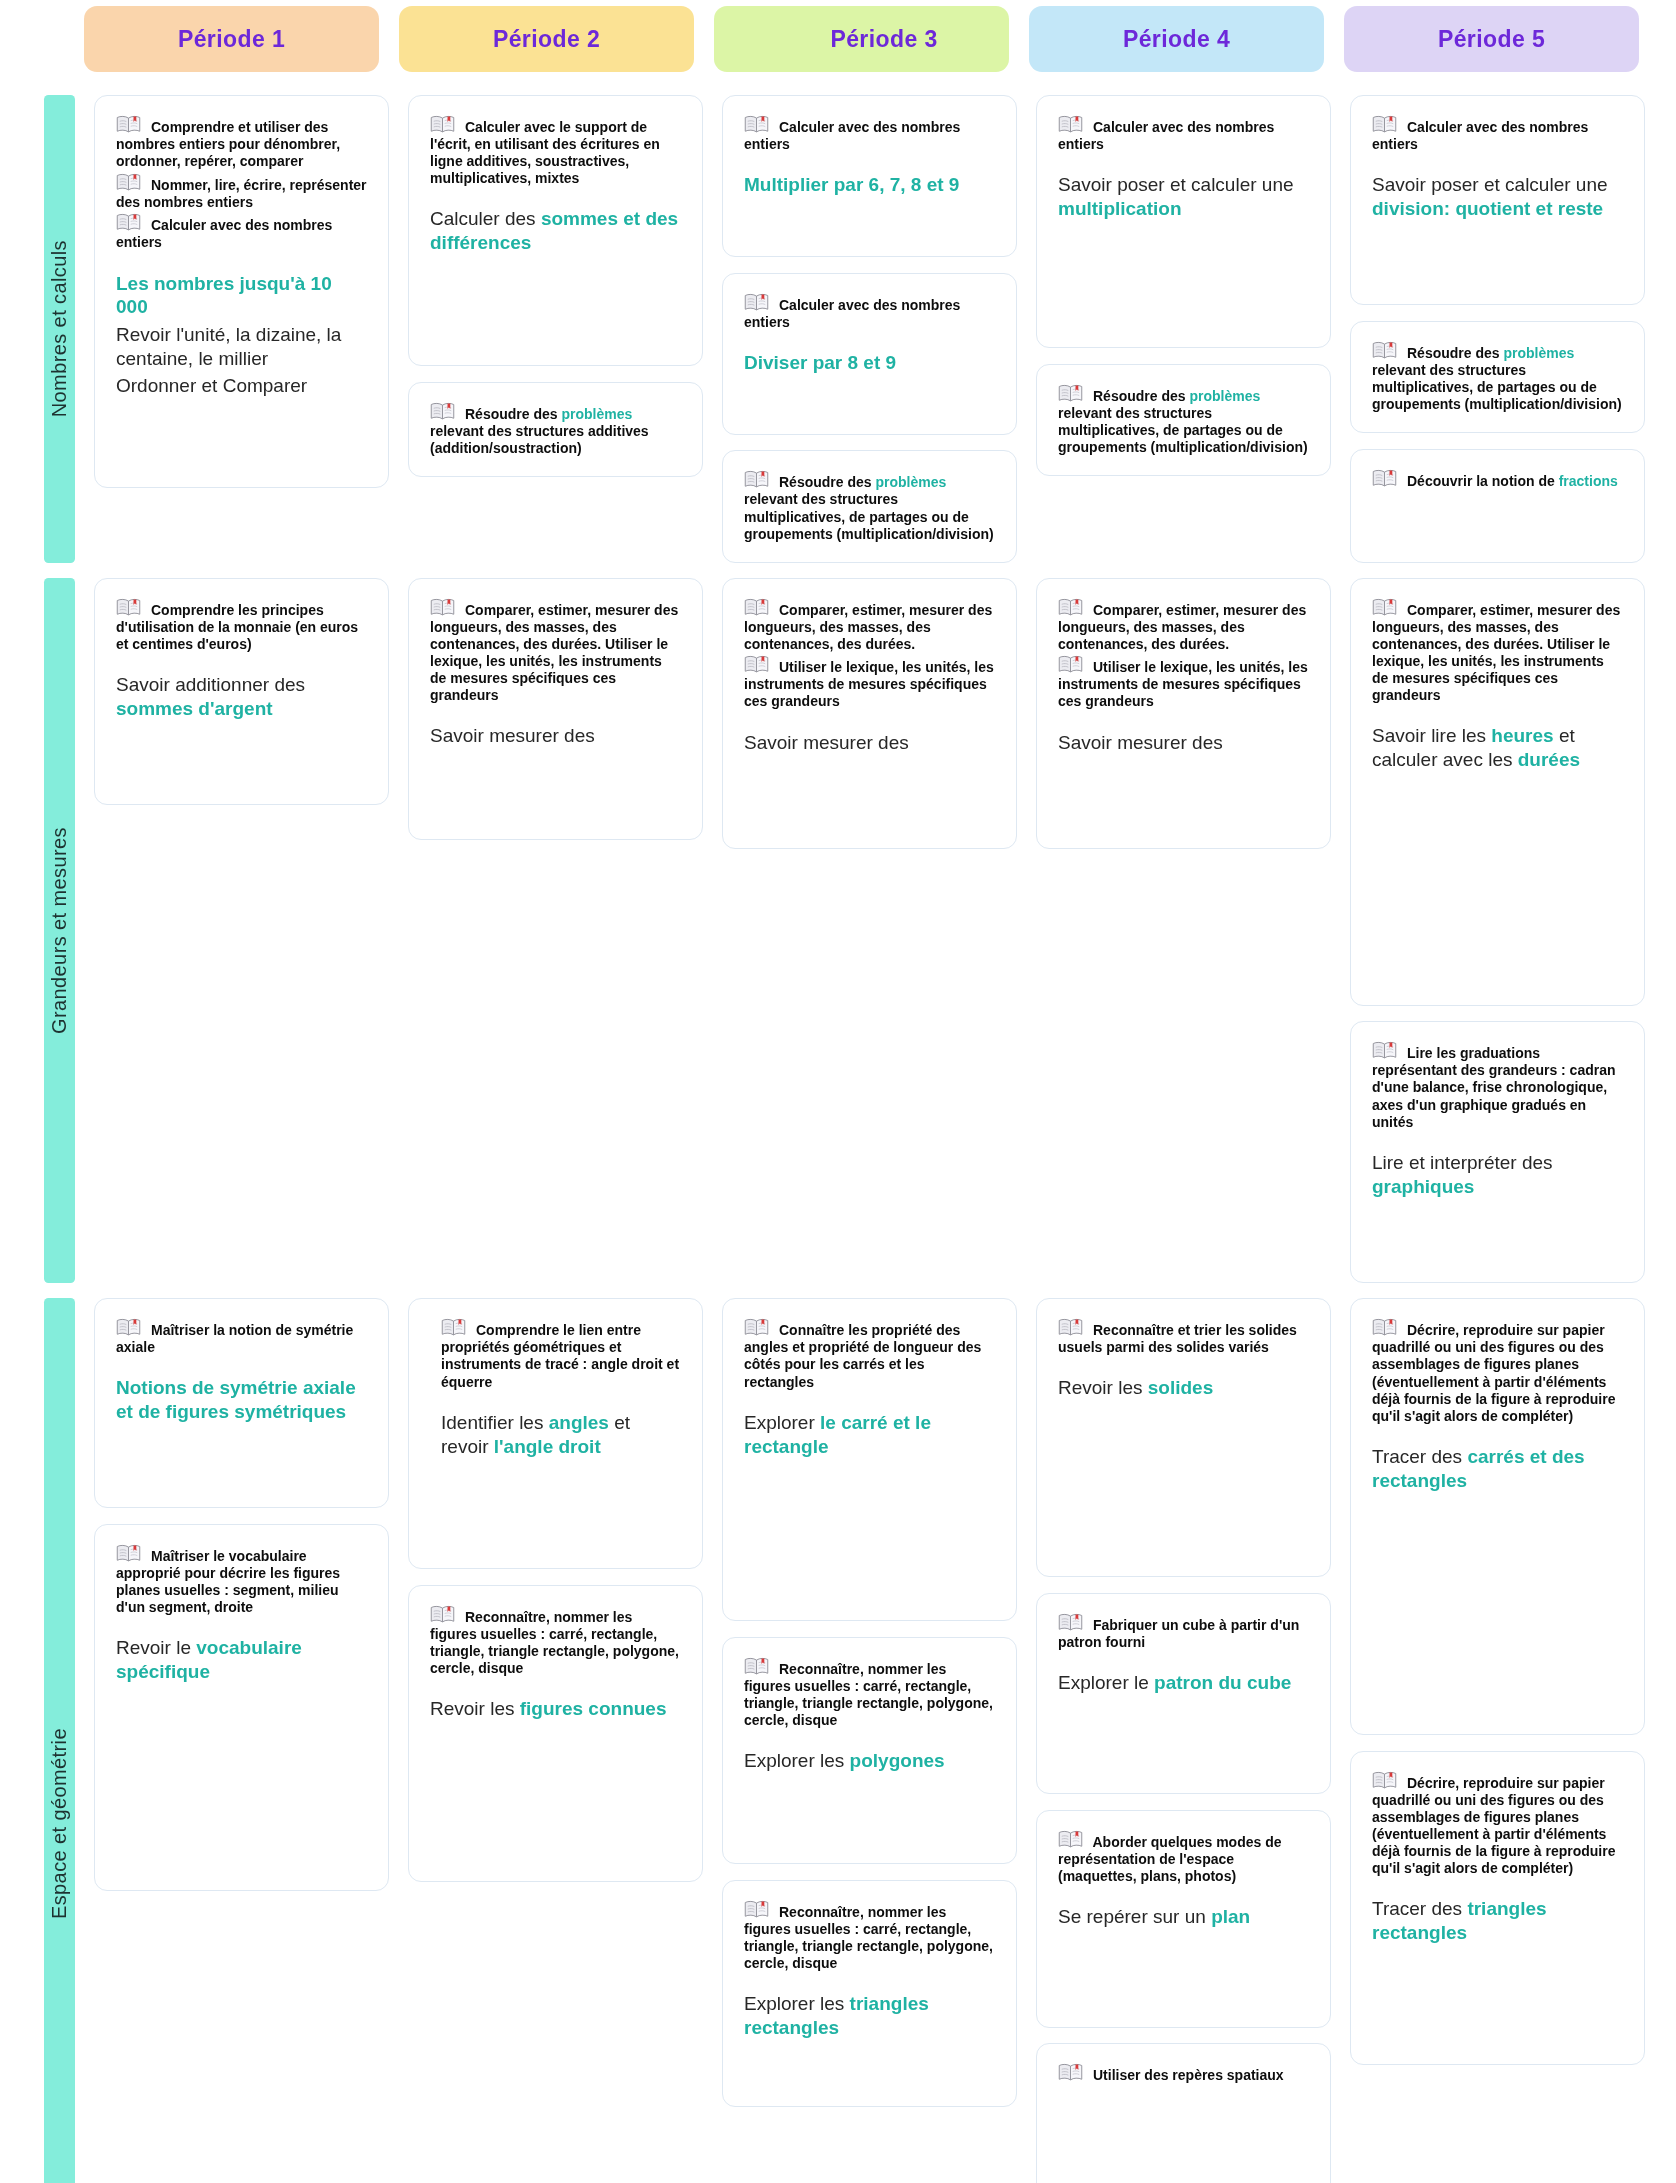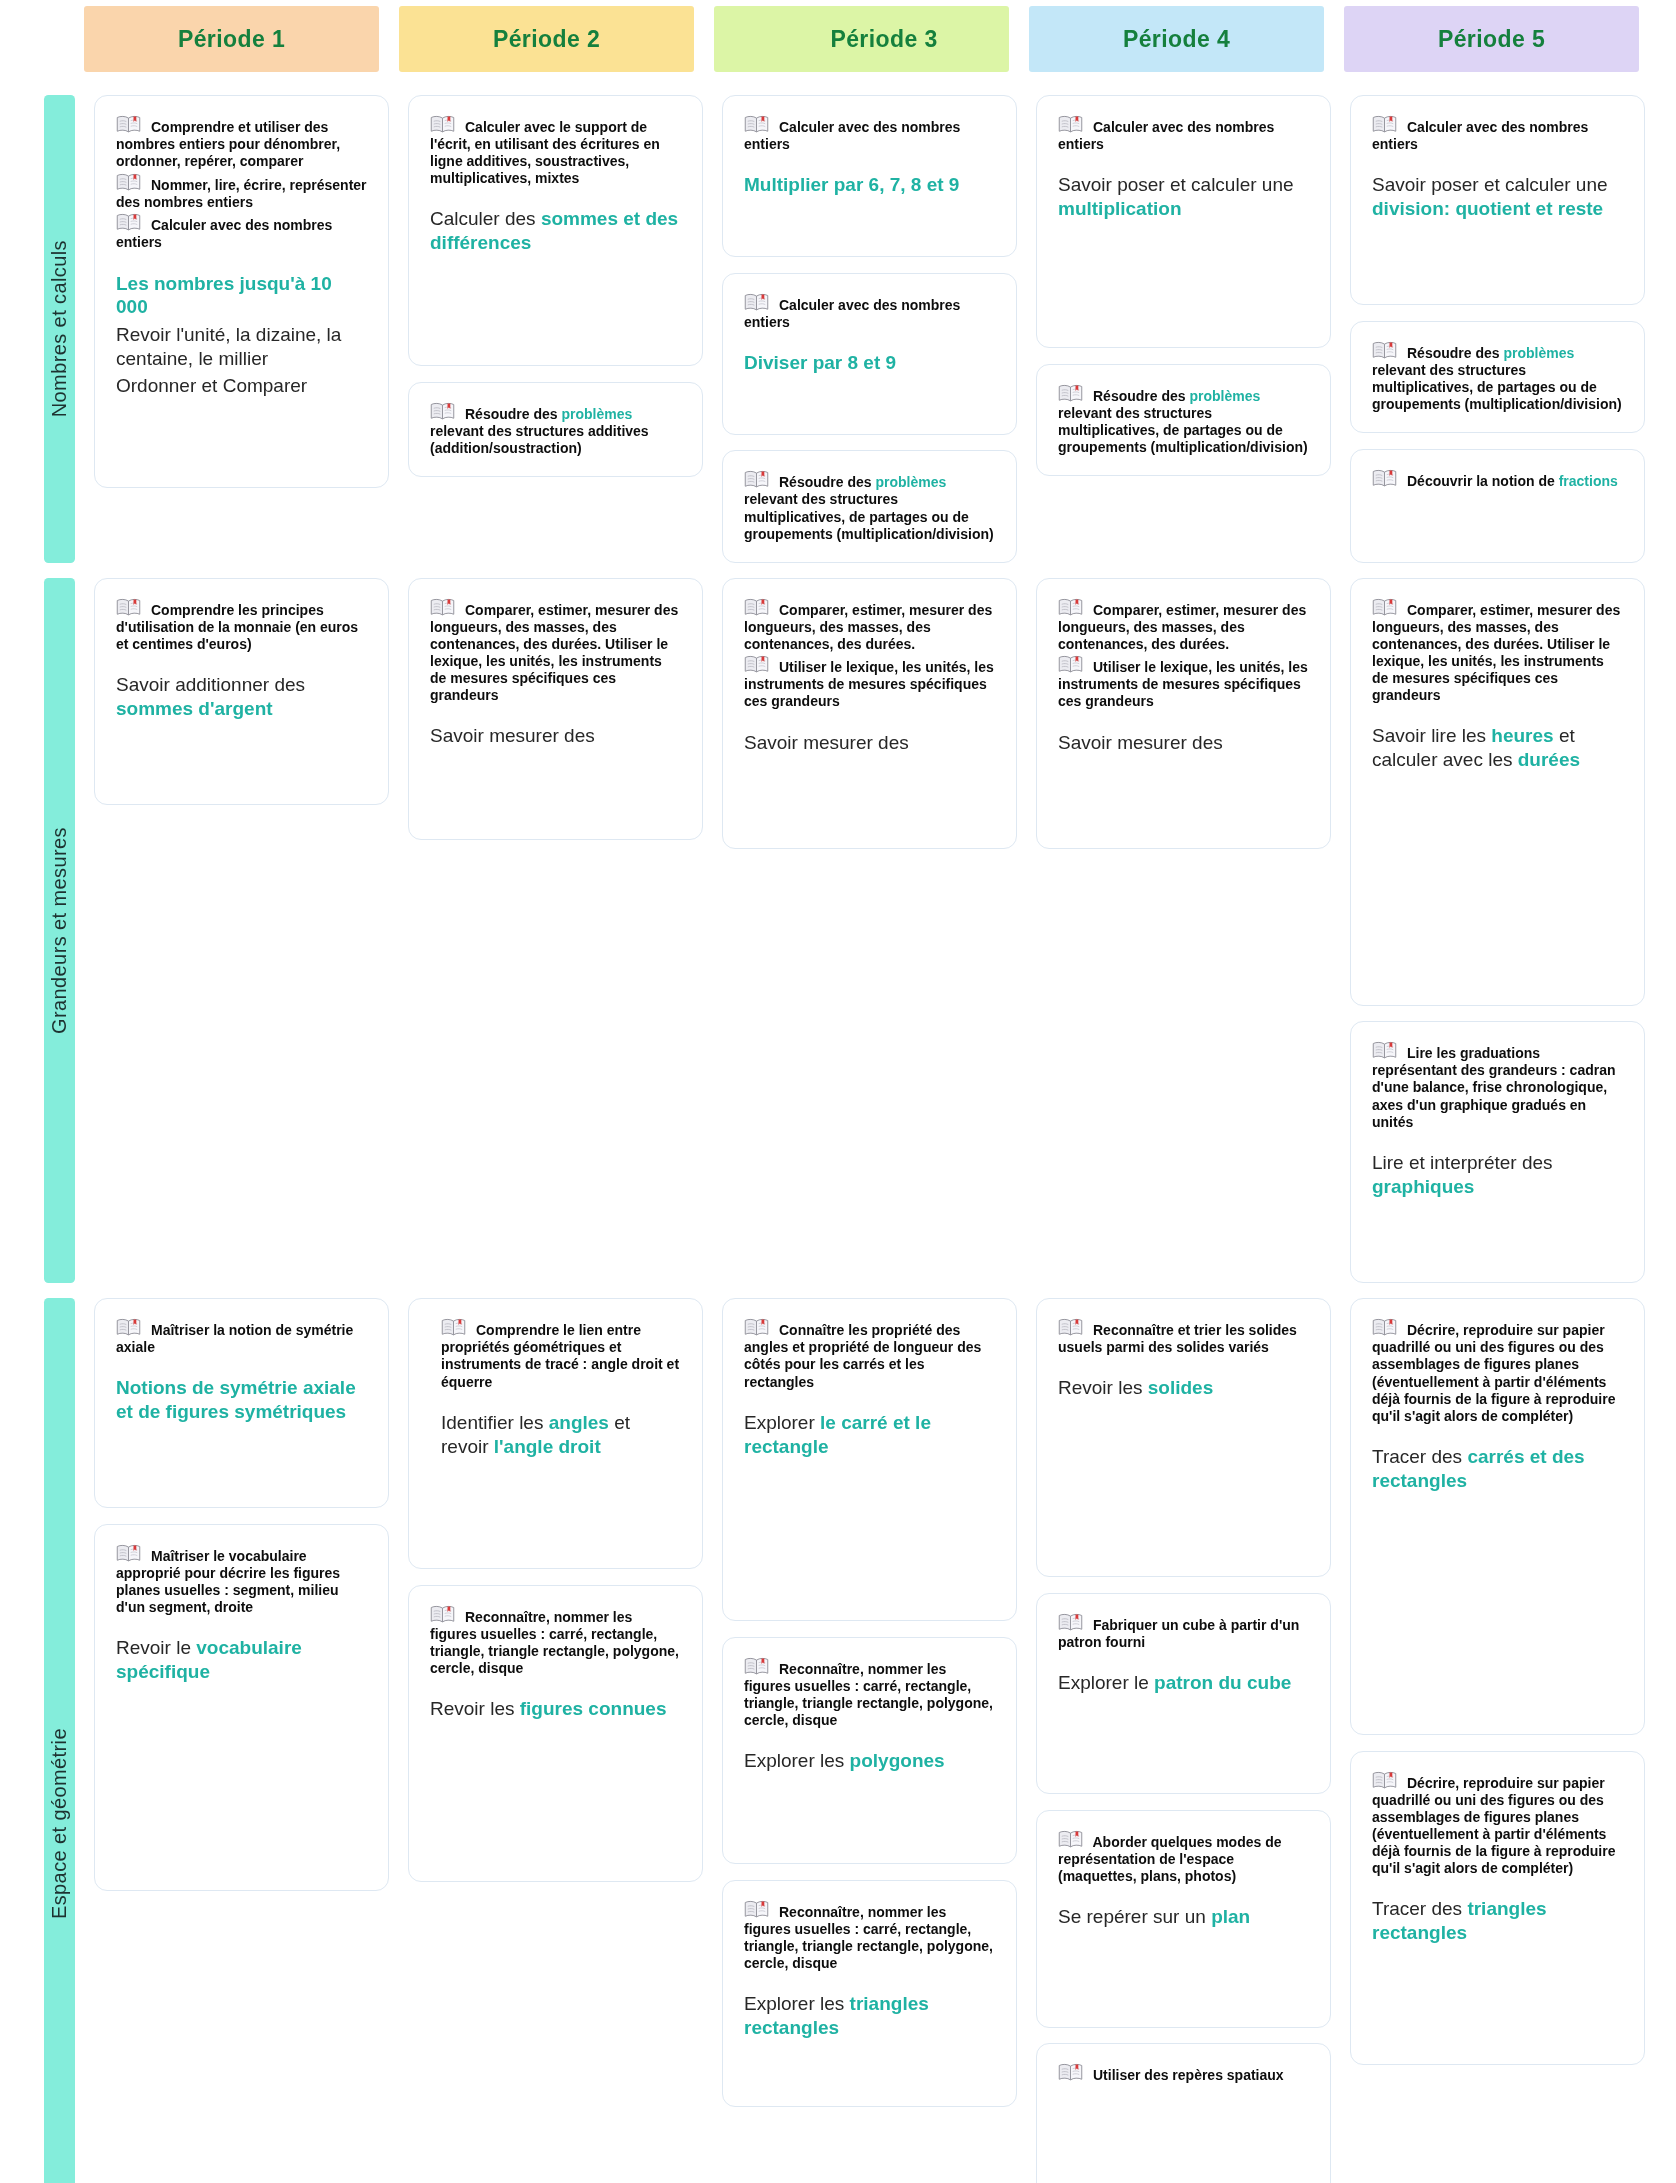--- a/index.html
+++ b/index.html
@@ -8,23 +8,23 @@
     --card-border:#DEE8F2;
   }
   *{box-sizing:border-box;}
   html,body{margin:0;padding:0;}
   body{
     width:1677px;height:2236px;overflow:hidden;background:#ffffff;
     font-family:"Liberation Sans",sans-serif;color:#151515;
   }
   .header{display:flex;gap:20px;padding:6.1px 0 0 84px;}
   .chip{
-    width:295px;height:66px;border-radius:3px;
+    width:295px;height:66px;border-radius:13px;
     display:flex;align-items:center;justify-content:center;
-    font-weight:bold;font-size:23px;color:#15803d;letter-spacing:0.4px;
+    font-weight:bold;font-size:23px;color:#6d28d9;letter-spacing:0.4px;
   }
   #bands{padding:23px 0 0 44px;display:flex;flex-direction:column;gap:15px;}
   .band{display:flex;gap:19px;align-items:stretch;}
   .rowbar{
     flex:0 0 31px;width:31px;border-radius:4.4px;background:var(--bar-bg);
     display:flex;align-items:center;justify-content:center;
   }
   .rowbar span{
     writing-mode:vertical-rl;transform:rotate(180deg);
     font-size:20px;color:#1d3230;white-space:nowrap;letter-spacing:0.4px;

